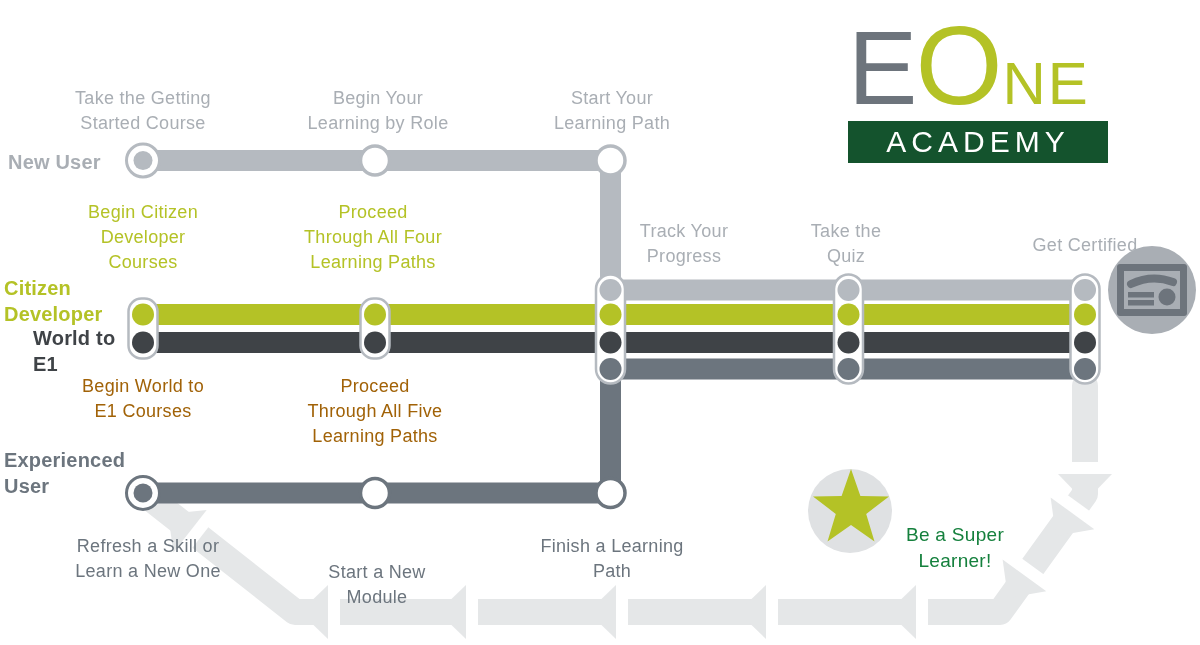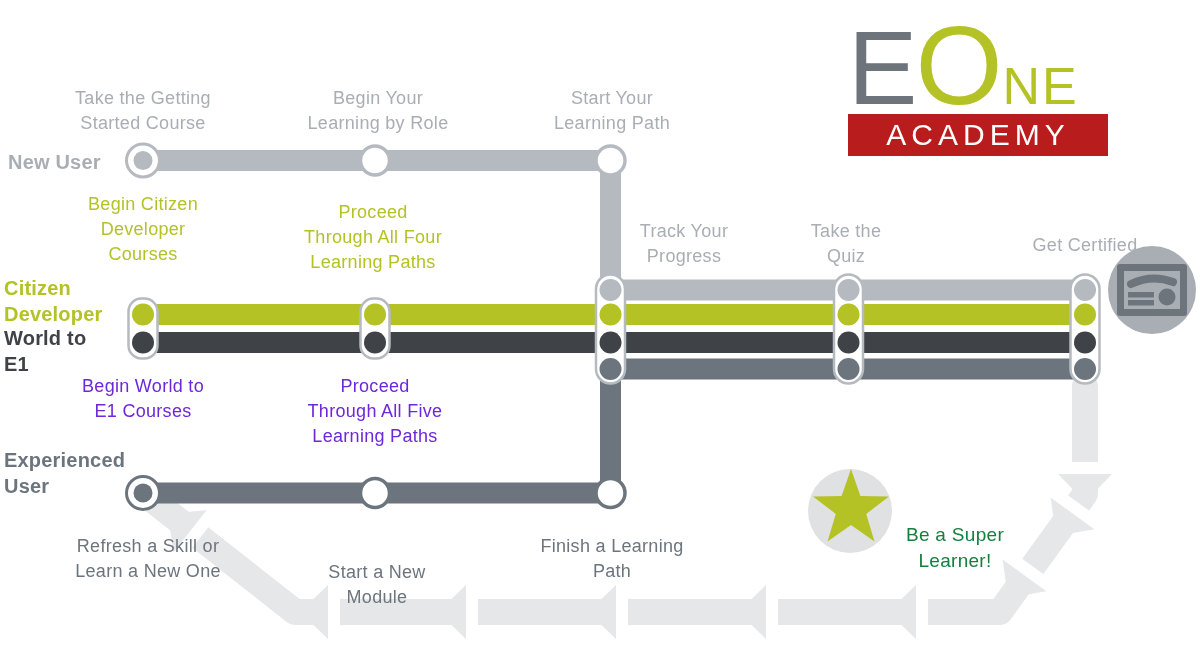--- a/index.html
+++ b/index.html
@@ -9,32 +9,32 @@
   }
   #map{position:absolute;left:0;top:0;}
   .lbl{
     position:absolute;text-align:center;white-space:pre-line;
     font-size:18px;line-height:1.38;letter-spacing:.3px;
   }
   .lbl.left{text-align:left;}
   .bold{font-weight:bold;font-size:20px;line-height:1.32;letter-spacing:.2px;}
   .c-gray{color:#a9aeb4;}
   .c-green{color:#b4c226;}
-  .c-dark{color:#3f4347;}
-  .c-darktext{color:#6d28d9;}
+  .c-dark{color:#3f4347;margin-left:29px;}
+  .c-darktext{color:#a16207;}
   .c-mid{color:#6c757e;}
   .c-faint{color:#15803d;}
   
   .logo{position:absolute;left:848px;top:10px;width:260px;}
   .logo-row1{display:flex;align-items:baseline;justify-content:flex-start;height:100px;}
   .logo-e{font-size:104px;line-height:1;color:#6d747c;font-weight:400;}
   .logo-o{font-size:112px;line-height:1;color:#b4c226;font-weight:400;margin-left:-2px;}
-  .logo-ne{font-size:52px;line-height:1;color:#b4c226;font-weight:400;letter-spacing:2px;}
+  .logo-ne{font-size:60px;line-height:1;color:#b4c226;font-weight:400;letter-spacing:2px;}
   .logo-bar{
-    margin-top:4px;background:#b91c1c;color:#ffffff;text-align:center;
+    margin-top:11px;background:#14532d;color:#ffffff;text-align:center;
     font-size:30px;letter-spacing:5px;padding:4px 10px;font-weight:400;
   }
   
   .pale{fill:#e5e7e8;}
   .pale-stroke{stroke:#e5e7e8;}
   .lg{stroke:#b5bac0;}
   .gr{stroke:#b4c226;}
   .dk{stroke:#3f4347;}
   .md{stroke:#6c757e;}
 </style>
@@ -171,21 +171,21 @@
   <div class="lbl left bold c-mid" style="left:4px;top:447px;width:150px">Experienced
 User</div>
 
   <div class="lbl c-gray" style="left:33px;top:86px;width:220px">Take the Getting
 Started Course</div>
   <div class="lbl c-gray" style="left:268px;top:86px;width:220px">Begin Your
 Learning by Role</div>
   <div class="lbl c-gray" style="left:502px;top:86px;width:220px">Start Your
 Learning Path</div>
 
-  <div class="lbl c-green" style="left:43px;top:192px;width:200px">Begin Citizen
+  <div class="lbl c-green" style="left:43px;top:200px;width:200px">Begin Citizen
 Developer
 Courses</div>
   <div class="lbl c-green" style="left:263px;top:200px;width:220px">Proceed
 Through All Four
 Learning Paths</div>
 
   <div class="lbl c-darktext" style="left:43px;top:374px;width:200px">Begin World to
 E1 Courses</div>
   <div class="lbl c-darktext" style="left:265px;top:374px;width:220px">Proceed
 Through All Five

